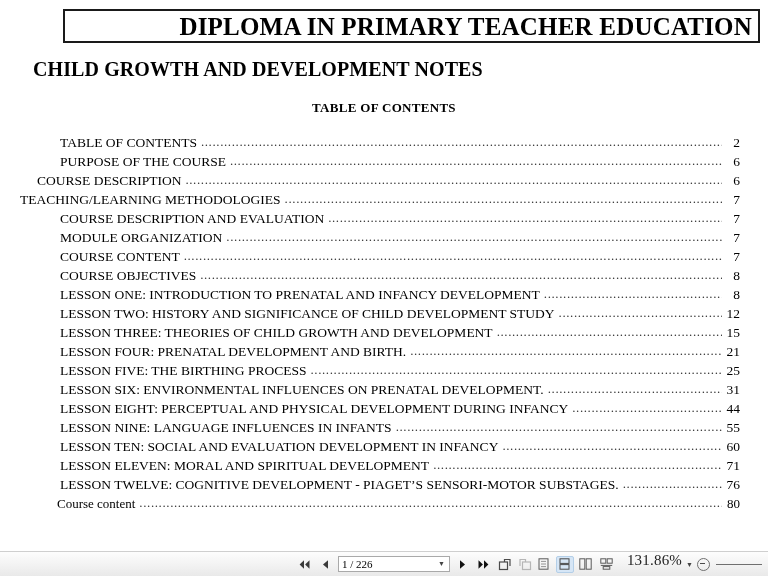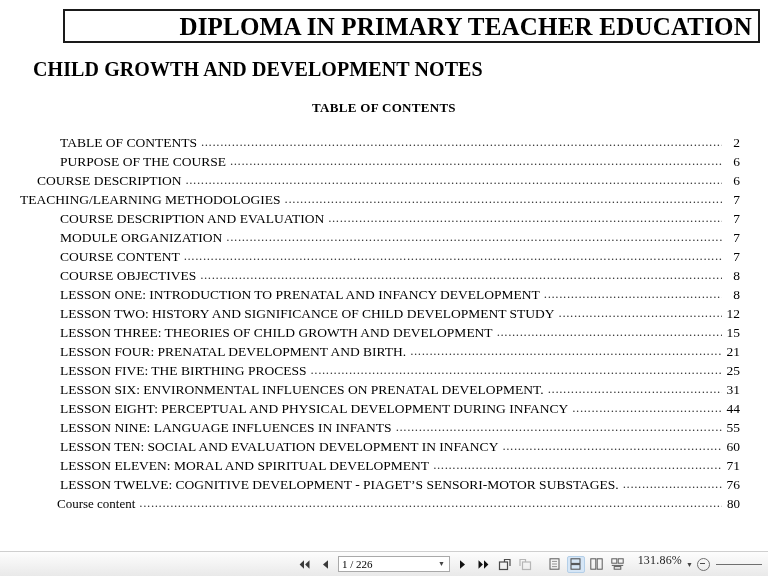--- a/index.html
+++ b/index.html
@@ -214,21 +214,21 @@
     box-sizing: border-box;
     border-radius: 2px;
   }
   .view-btn.active {
     background: #d6e6f6;
     border-color: #b4cfe8;
   }
 
   .zoom-label {
     font-family: "Liberation Serif", serif;
-    font-size: 12px;
+    font-size: 15px;
     color: #222;
     margin: 0 1px 8px 8px;
     letter-spacing: 0.2px;
   }
   .zoom-caret {
     font-size: 7px;
     color: #444;
     margin-right: 1px;
   }
   .zoom-circle {

